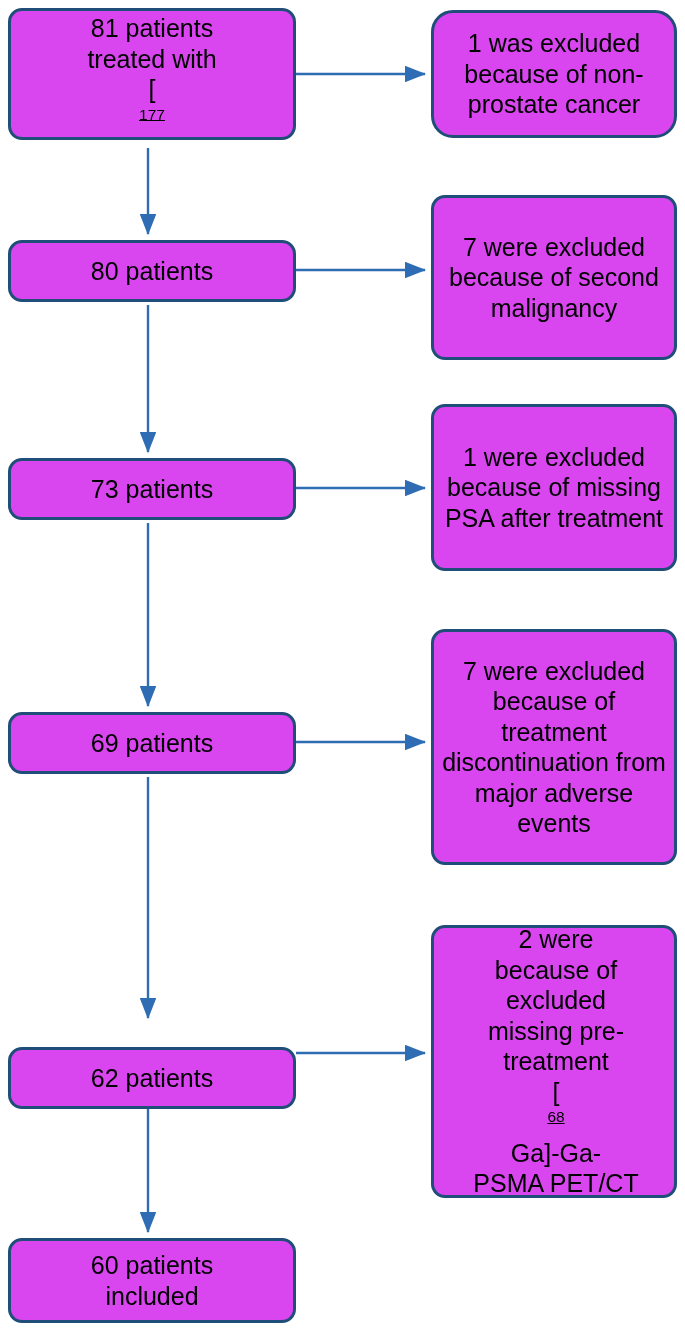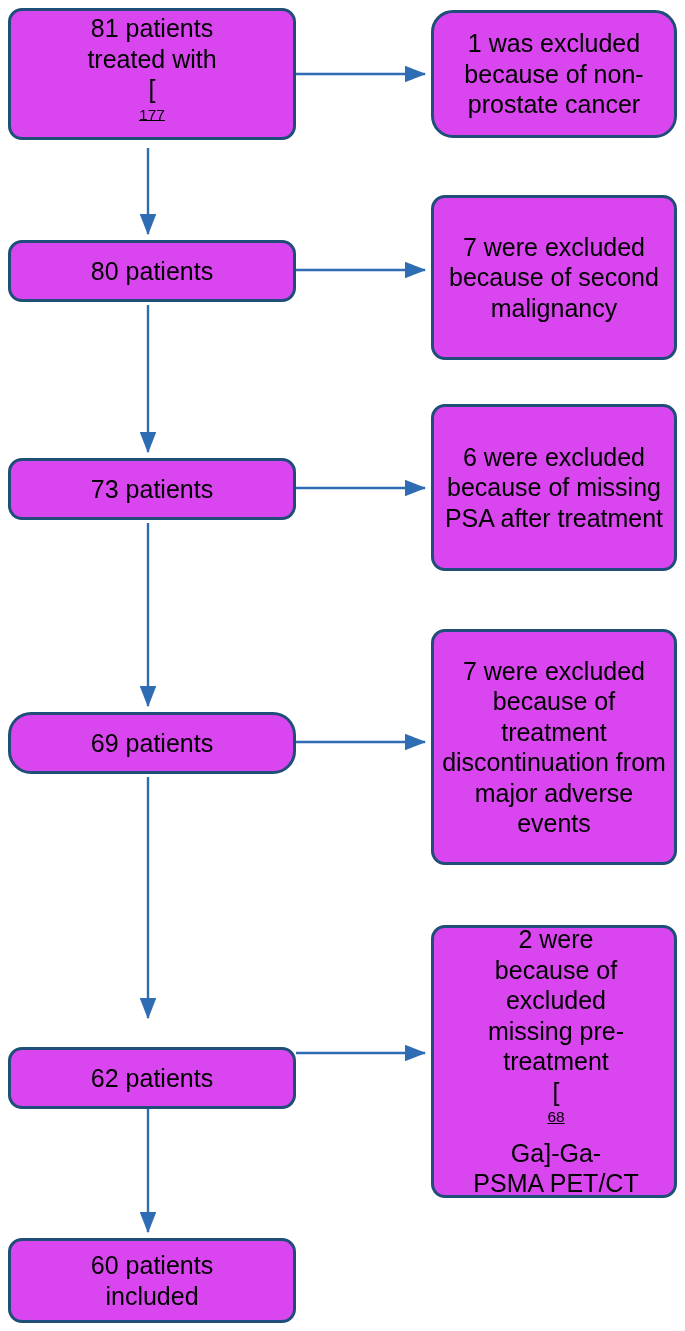--- a/index.html
+++ b/index.html
@@ -94,21 +94,21 @@
   </div>
 
   <div class="node" style="left:8px; top:240px; width:288px; height:62px;">
     <span>80 patients</span>
   </div>
 
   <div class="node" style="left:8px; top:458px; width:288px; height:62px;">
     <span>73 patients</span>
   </div>
 
-  <div class="node" style="left:8px; top:712px; width:288px; height:62px;border-radius:23px;">
+  <div class="node" style="left:8px; top:712px; width:288px; height:62px;">
     <span>69 patients</span>
   </div>
 
   <div class="node" style="left:8px; top:1023px; width:288px; height:62px;margin-top:24px;">
     <span>62 patients</span>
   </div>
 
   <div class="node" style="left:8px; top:1238px; width:288px; height:85px;">
     <span>
       <span>60 patients</span>
@@ -118,21 +118,21 @@
 
   <div class="node" style="left:431px; top:10px; width:246px; height:128px;border-radius:22px;">
     <span>1 was excluded because of non-prostate cancer</span>
   </div>
 
   <div class="node" style="left:431px; top:195px; width:246px; height:165px;">
     <span>7 were excluded because of second malignancy</span>
   </div>
 
   <div class="node" style="left:431px; top:404px; width:246px; height:167px;">
-    <span>6 were excluded because of missing PSA after treatment</span>
+    <span>1 were excluded because of missing PSA after treatment</span>
   </div>
 
   <div class="node" style="left:431px; top:629px; width:246px; height:236px;">
     <span>7 were excluded because of treatment discontinuation from major adverse events</span>
   </div>
 
   <div class="node" style="left:431px; top:925px; width:246px; height:273px;padding-left:12px;">
     <span>
       <span>2 were</span>
       <span>because of</span>

